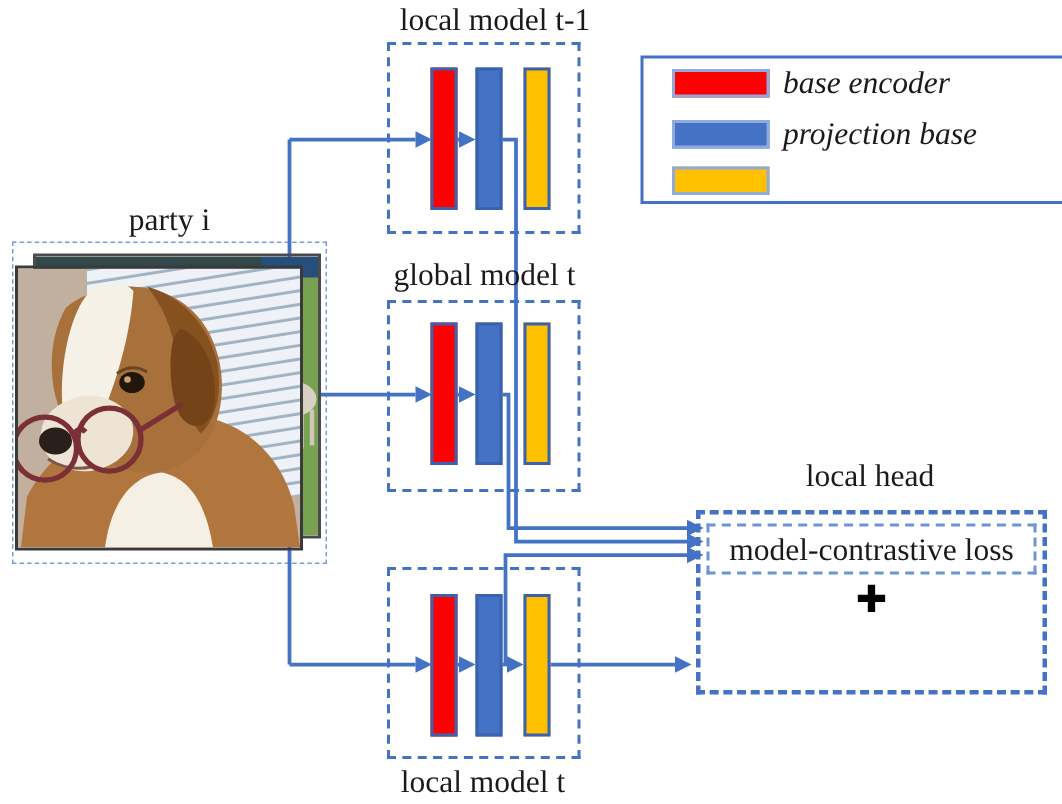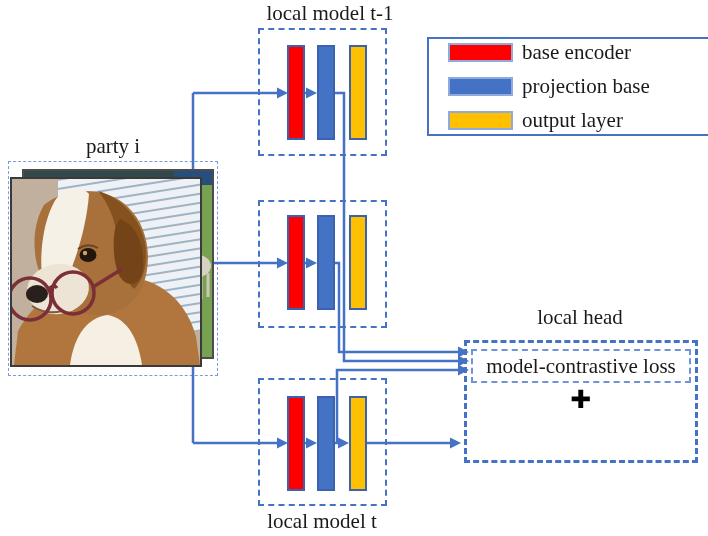--- a/index.html
+++ b/index.html
@@ -15,37 +15,38 @@
   
   .party-box{position:absolute;left:8px;top:161px;width:208px;height:213px;border:1.5px dashed #7e9bd8;z-index:1;}
   .photo{position:absolute;overflow:hidden;z-index:3;}
   .photo.back{left:22px;top:169px;width:188px;height:186px;border:2px solid #4c4c4c;}
   .photo.front{left:10px;top:177px;width:188px;height:186px;border:2px solid #3a3a3a;}
   
   .legend{position:absolute;left:427px;top:37px;width:266px;height:95px;border:2px solid #4472c4;z-index:1;
           display:flex;flex-direction:column;justify-content:center;gap:9px;padding-left:19px;box-sizing:content-box;}
   .legend-row{display:flex;align-items:center;gap:9px;}
   .swatch{width:61px;height:15px;border:2px solid #8faadc;}
-  .legend-text{font-size:21px;}
+  .legend-text{font-size:21px;font-style:italic;}
   
   .loss-outer{position:absolute;left:464px;top:340px;width:228px;height:117px;border:3px dashed #4472c4;z-index:1;}
   .loss-inner{position:absolute;width:216px;height:30px;border:2px dashed #6f93d6;z-index:1;
               display:flex;align-items:center;justify-content:center;font-size:21px;white-space:nowrap;}
   .loss-inner.top{left:471px;top:349px;}
   .loss-inner.bottom{left:471px;top:420px;}
   .plus{position:absolute;left:581px;top:386px;transform:translateX(-50%);font-size:25px;font-weight:bold;color:#000;z-index:4;
         font-family:"DejaVu Sans",sans-serif;line-height:28px;}
   svg.wires{position:absolute;left:0;top:0;z-index:2;pointer-events:none;}
 </style>
 </head>
 <body>
 
 <div class="stage">
 
   <div class="lbl center" style="left:330px;top:1px;">local model t-1</div>
+  <div class="lbl center" style="left:323px;top:171px;">global model t</div>
   <div class="lbl center" style="left:322px;top:509px;">local model t</div>
   <div class="lbl center" style="left:113px;top:134px;text-align:center;">party i</div>
   <div class="lbl center" style="left:580px;top:305px;">local head</div>
 
   <div class="model-box" style="top:28px;"></div>
   <div class="model-box" style="top:200px;"></div>
   <div class="model-box" style="top:378px;"></div>
 
   <div class="bar" style="left: 287px; top: 45px; background: rgb(254, 0, 0);"></div>
   <div class="bar" style="left: 317px; top: 45px; background: rgb(68, 114, 196);"></div>
@@ -111,21 +112,20 @@
     <div class="legend-row">
       <span class="swatch" style="background: rgb(254, 0, 0);"></span>
       <span class="legend-text">base encoder</span>
     </div>
     <div class="legend-row">
       <span class="swatch" style="background: rgb(68, 114, 196);"></span>
       <span class="legend-text">projection base</span>
     </div>
     <div class="legend-row">
       <span class="swatch" style="background: rgb(255, 192, 0);"></span>
-      <span class="legend-text">output layer</span>
     </div>
   </div>
 
   <div class="loss-outer"></div>
   <div class="loss-inner top">model-contrastive loss</div>
   <div class="plus">✚</div>
 
   <svg class="wires" width="708" height="536" viewBox="0 0 708 536">
     <g stroke="#4472c4" stroke-width="2.5" fill="none">
 

